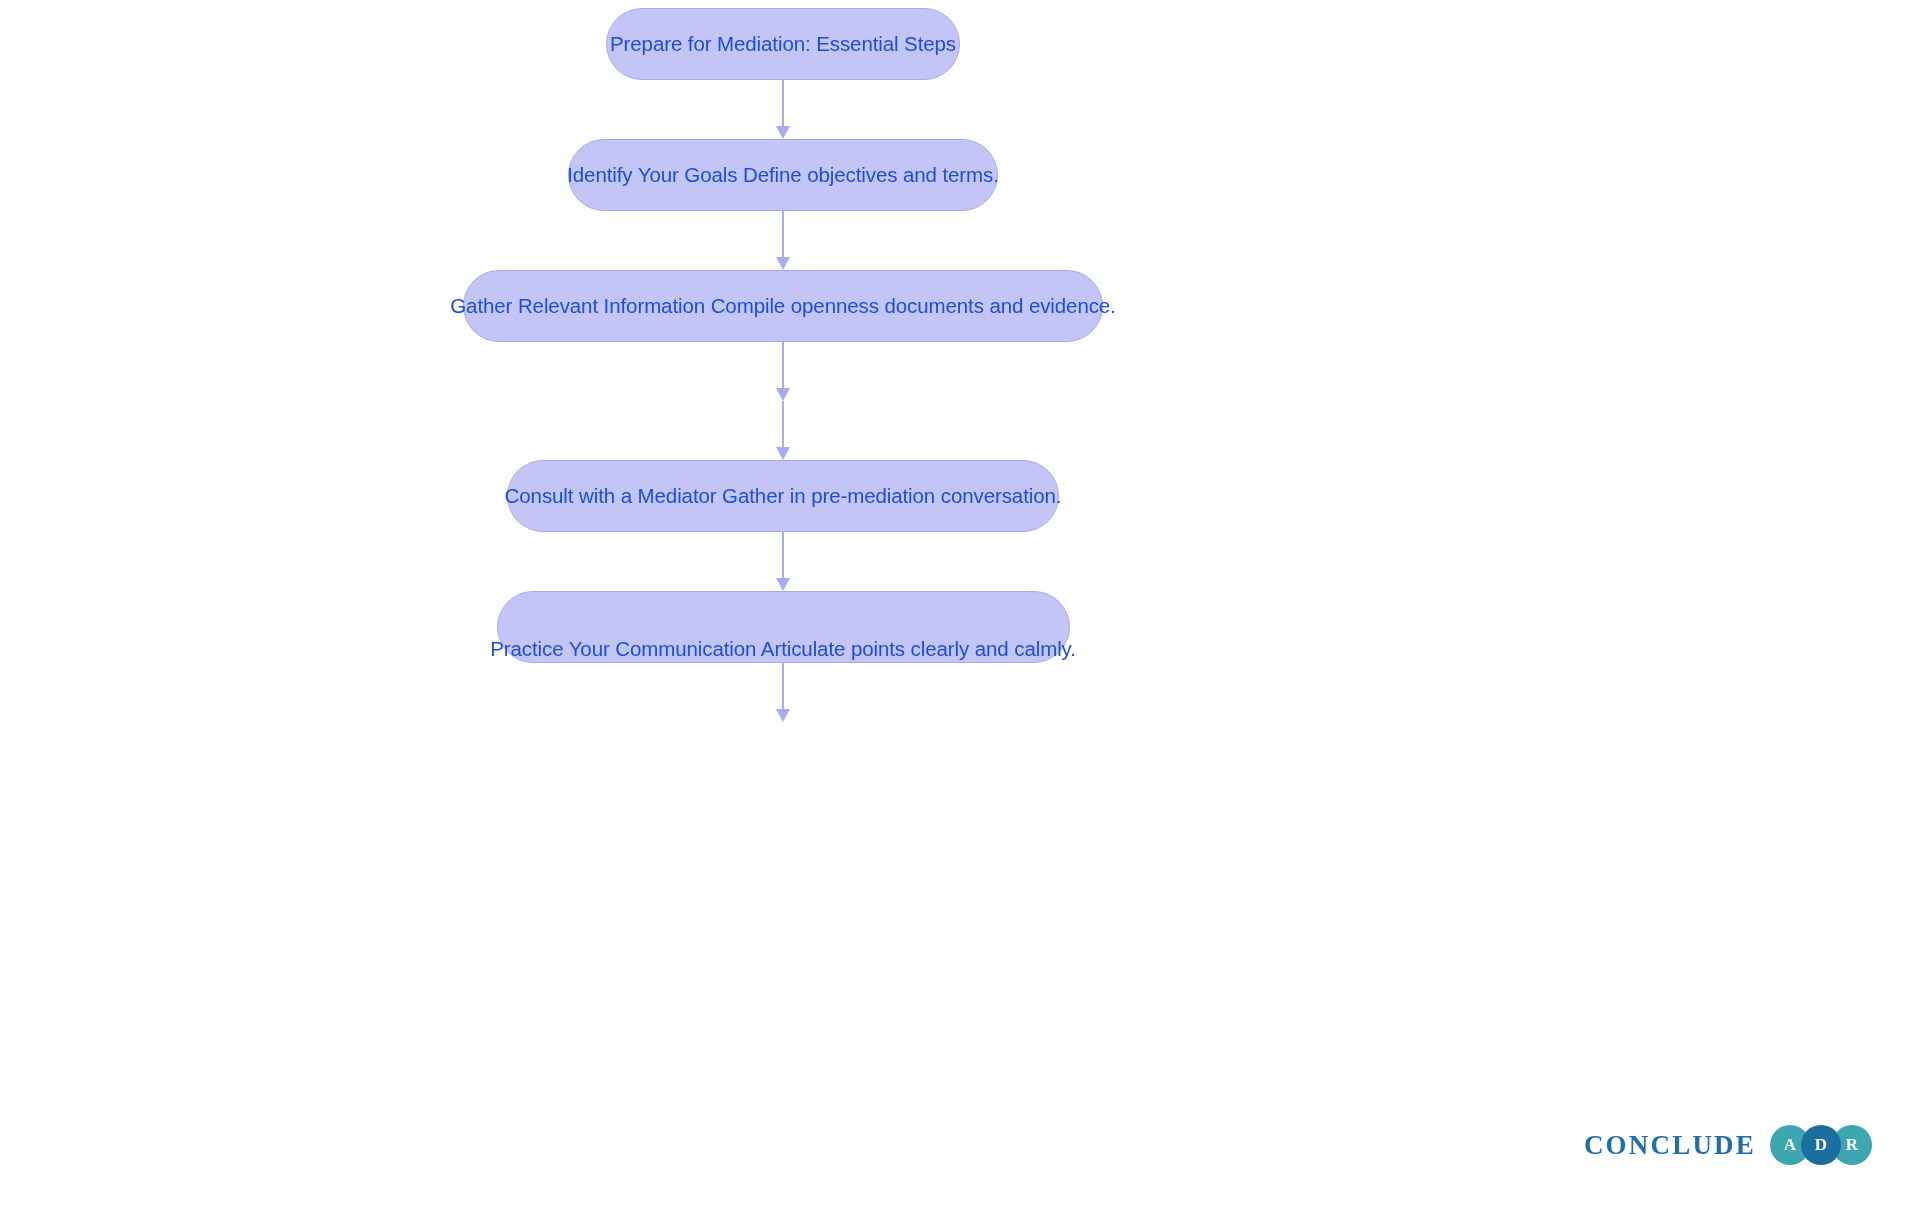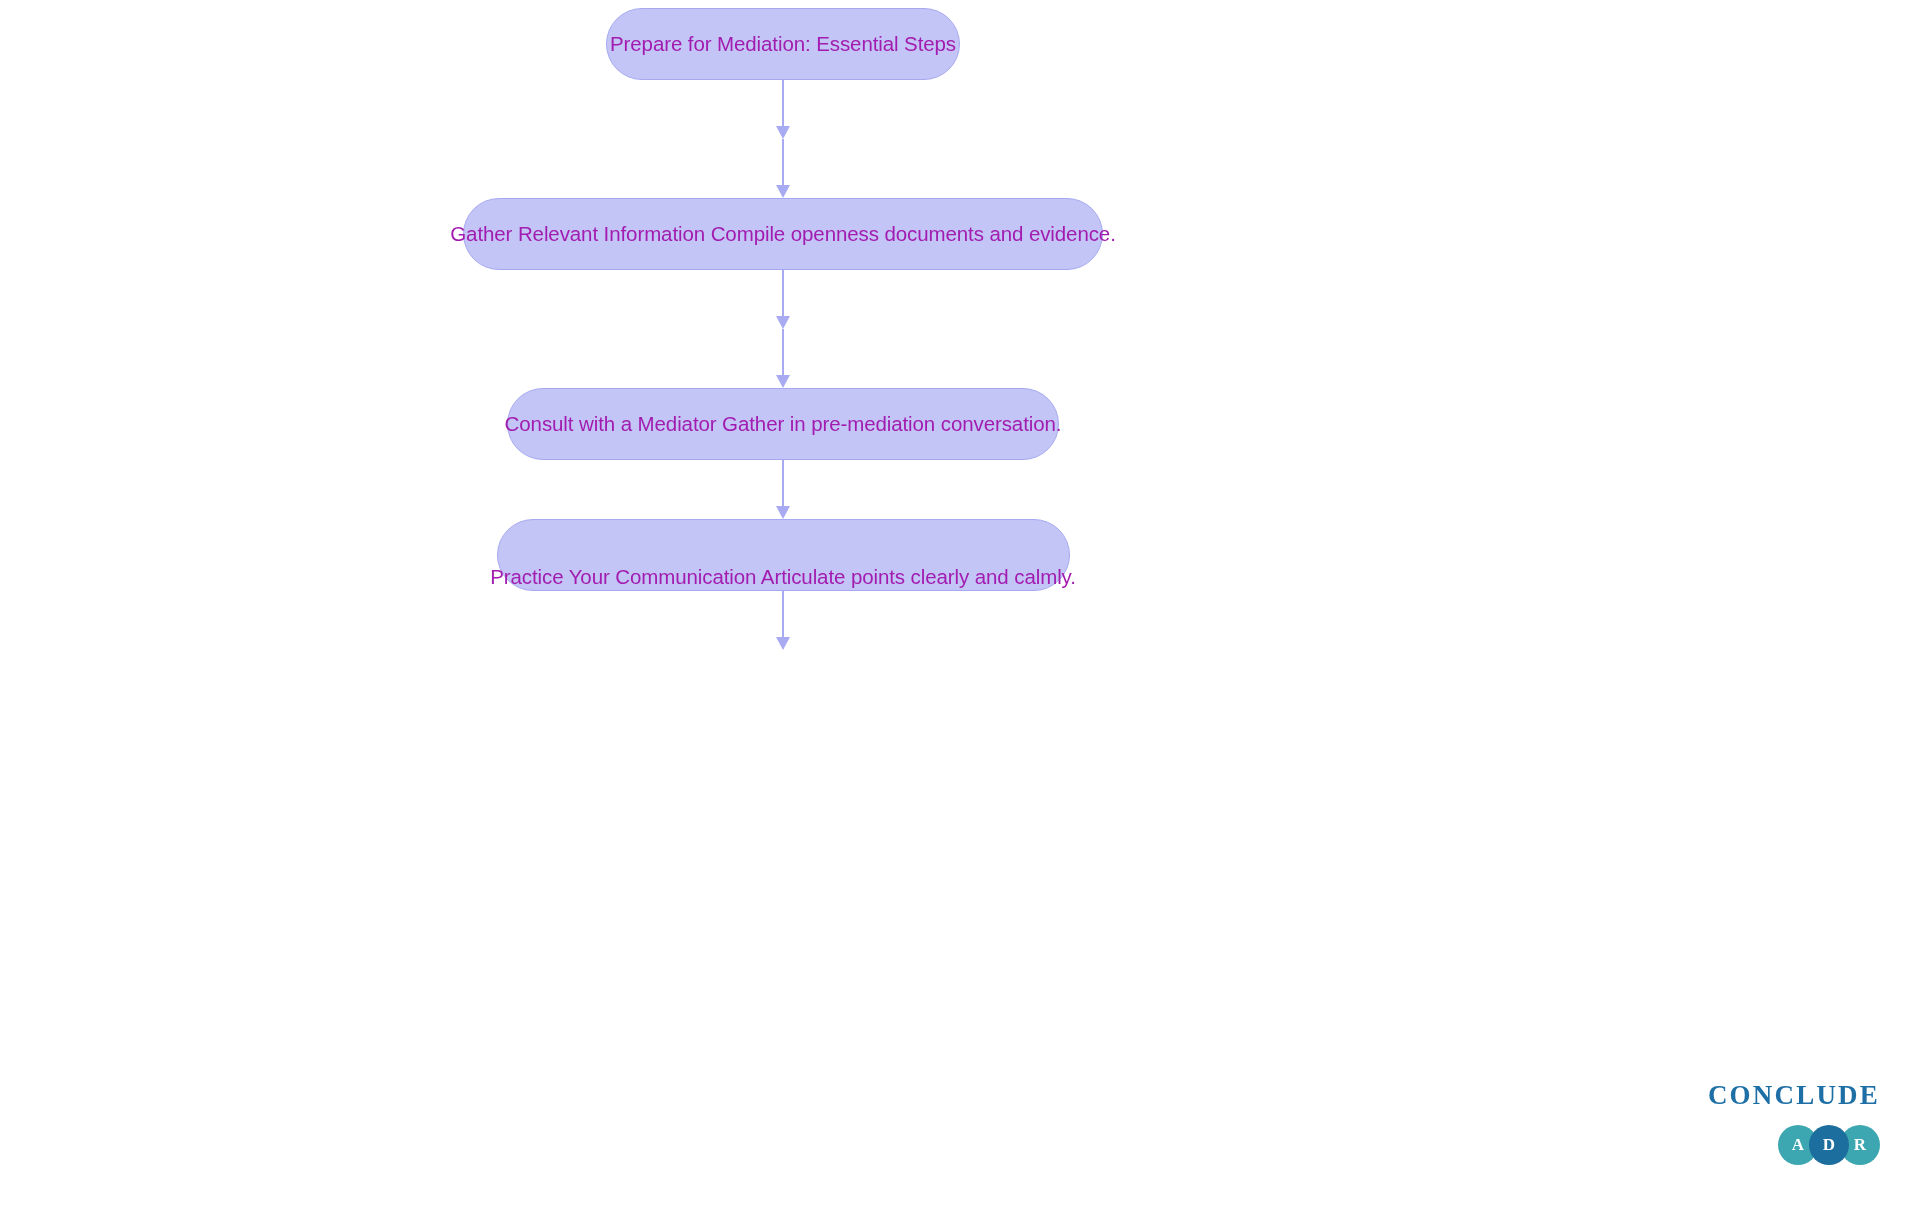--- a/index.html
+++ b/index.html
@@ -34,21 +34,21 @@
 
   .node {
     position: relative;
     display: flex;
     align-items: center;
     justify-content: center;
     text-align: center;
     background: #c3c5f7;
     border: 1.6px solid #a6a9f0;
     border-radius: 40px;
-    color: #a21caf;
+    color: #1d4ed8;
     font-size: 20.5px;
     font-weight: 400;
     letter-spacing: -0.1px;
     line-height: 1.25;
     white-space: nowrap;
     padding: 0 34px;
     height: 72px;
   }
 
   
@@ -83,26 +83,25 @@
     width: 0;
     height: 0;
     border-left: 7px solid transparent;
     border-right: 7px solid transparent;
     border-top: 13px solid #a8aaf2;
   }
 
   
   #logo {
     position: absolute;
-    right: 40px;
+    right: 48px;
     bottom: 50px;
     display: flex;
-    align-items: flex-end;
+    align-items: center;
     gap: 14px;
-    flex-direction: column;
   }
 
   #logo .wordmark {
     font-family: "Liberation Serif", serif;
     font-weight: 700;
     font-size: 27px;
     letter-spacing: 2.2px;
     color: #1d6fa5;
   }
 
@@ -137,20 +136,23 @@
 
     <div class="node w1">
       <span>Prepare for Mediation: Essential Steps</span>
     </div>
 
     <div class="connector">
       <div class="shaft"></div>
       <div class="head"></div>
     </div>
 
+    <div class="node w2">
+      <span>Identify Your Goals Define objectives and terms.</span>
+    </div>
 
     <div class="connector">
       <div class="shaft"></div>
       <div class="head"></div>
     </div>
 
     <div class="node w3">
       <span>Gather Relevant Information Compile openness documents and evidence.</span>
     </div>
 

